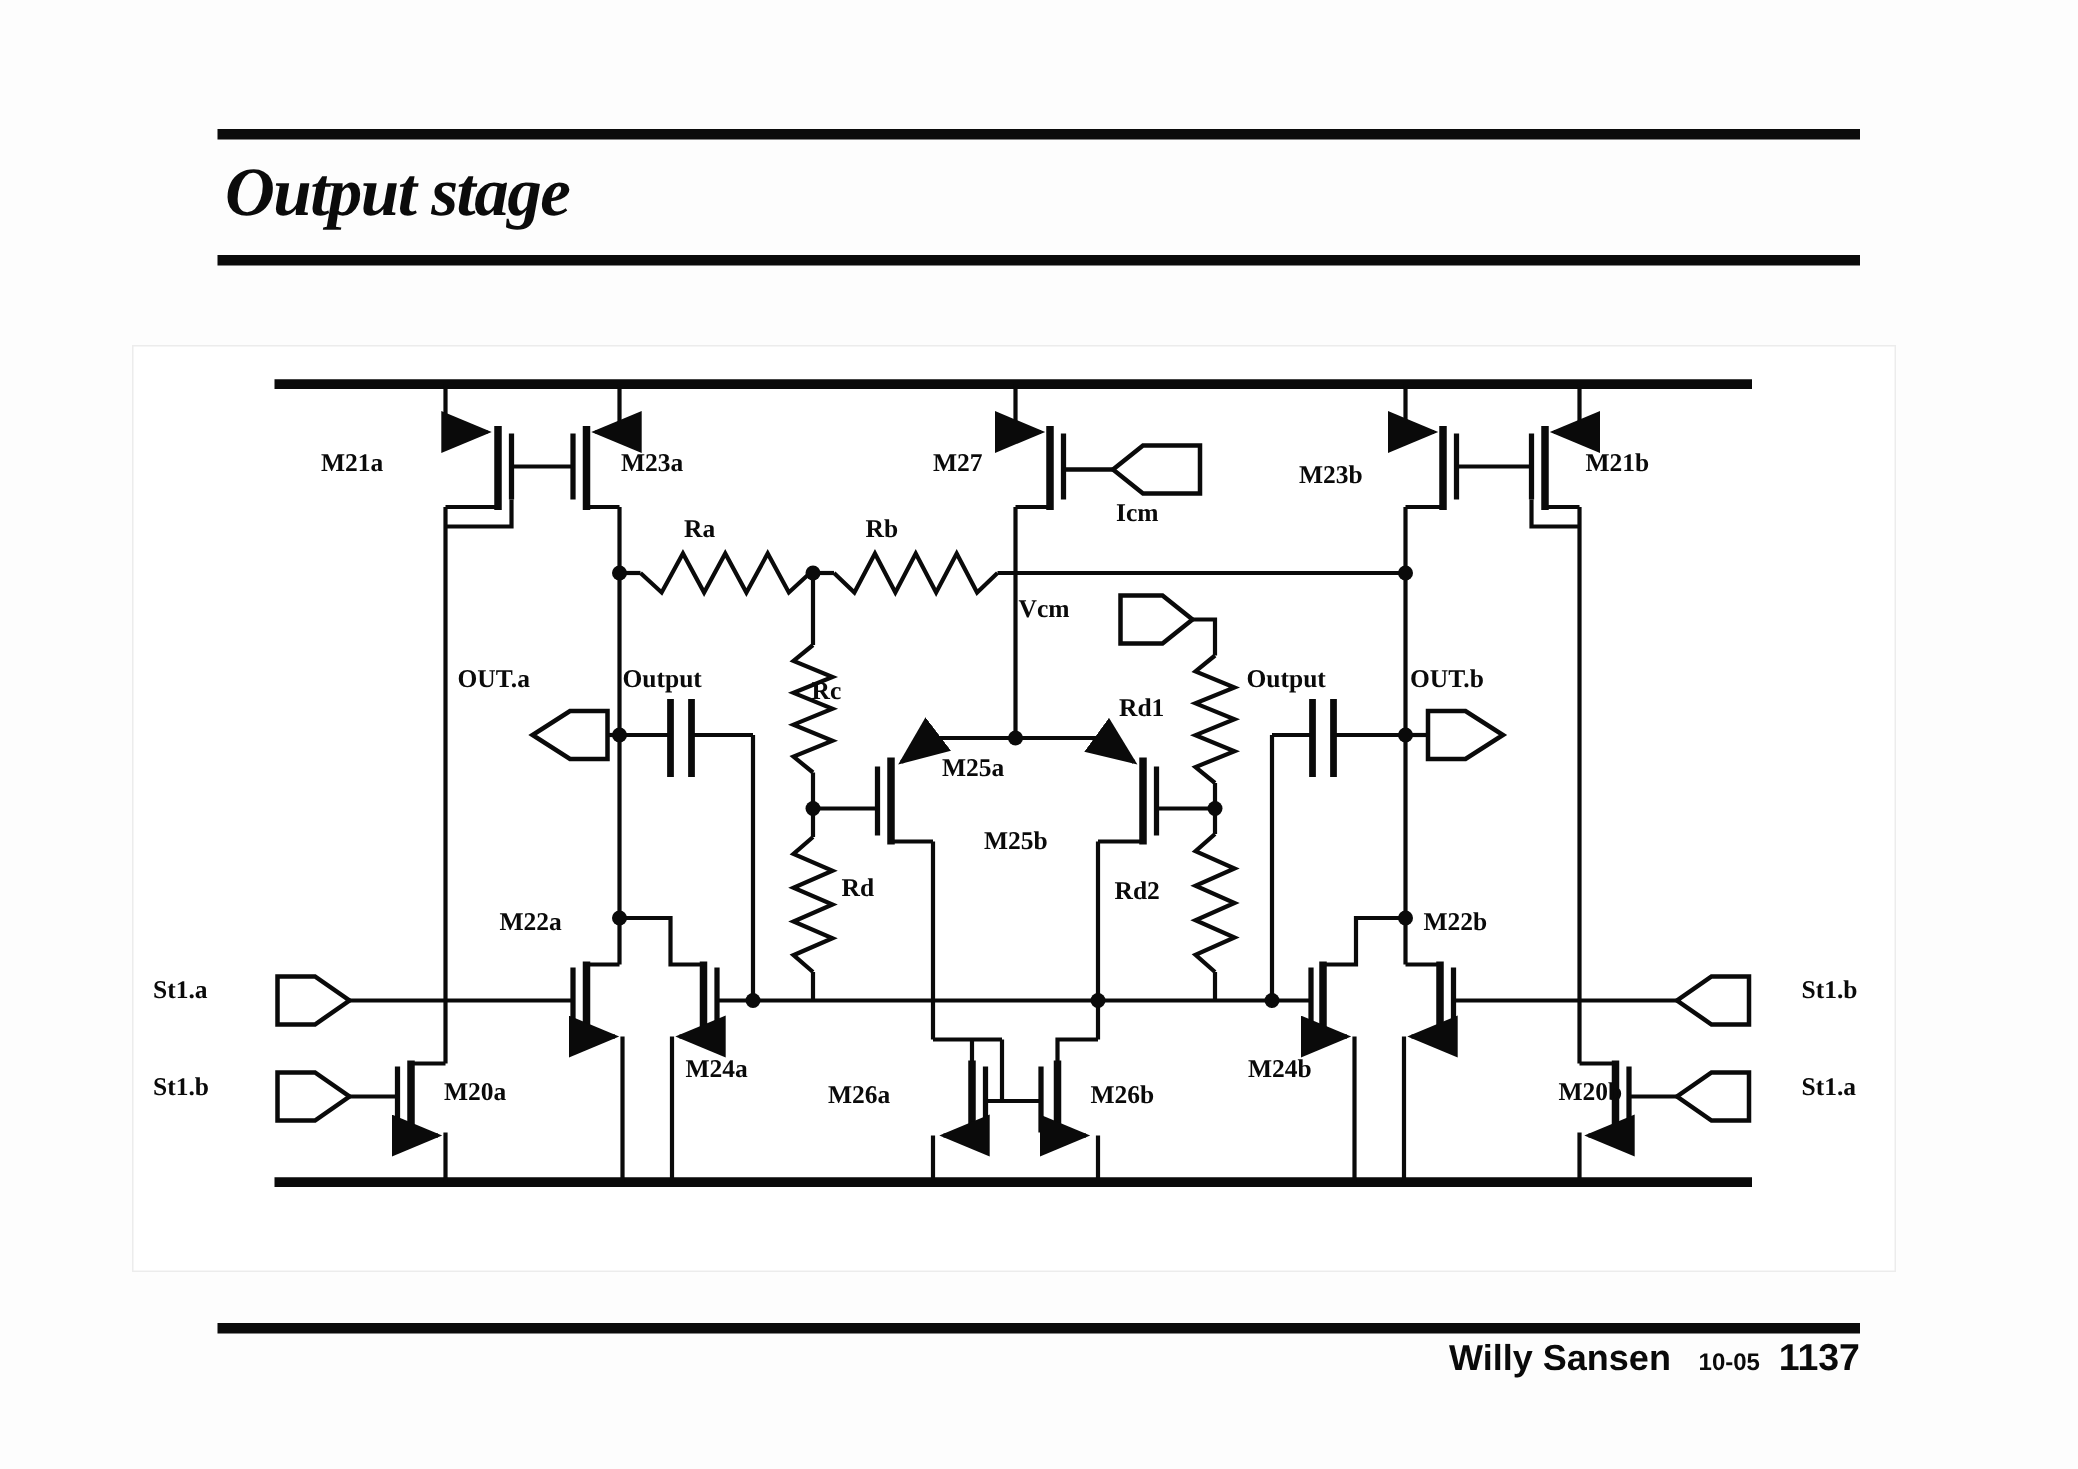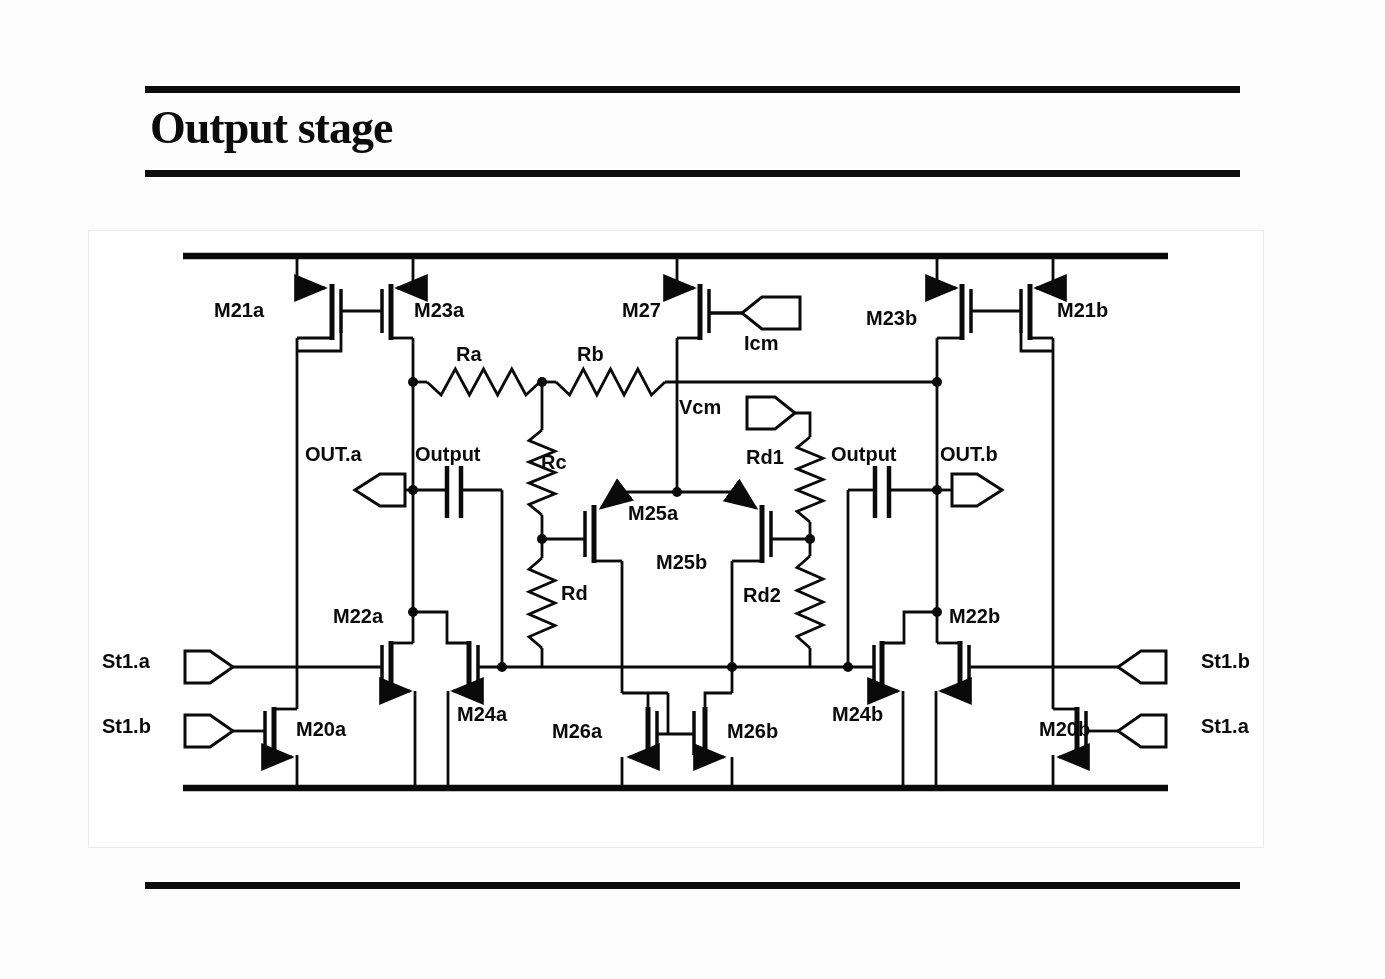--- a/index.html
+++ b/index.html
@@ -1,24 +1,24 @@
 <!DOCTYPE html>
 <html><head>
 <meta charset="utf-8">
 <style>
   html,body{margin:0;padding:0;}
   body{background:#fafafa;font-family:"Liberation Sans",sans-serif;}
   #page{position:relative;width:1385px;height:979px;background:#fdfdfd;overflow:hidden;}
   .rule{position:absolute;left:145px;width:1095px;height:7px;background:#0b0b0b;}
   #title{position:absolute;left:150px;top:103px;font-family:"Liberation Serif",serif;
-         font-weight:700;font-size:46px;letter-spacing:-1px;color:#0b0b0b;line-height:1.1;}
+         font-weight:700;font-size:46px;letter-spacing:-1px;color:#0b0b0b;line-height:1.1;font-style:italic;}
   #panel{position:absolute;left:88px;top:230px;width:1174px;height:616px;background:#ffffff;
          border:1px solid #ececec;}
   svg{position:absolute;left:0;top:0;}
-  .lbl{position:absolute;font-weight:700;font-size:20px;line-height:1.05;color:#0a0a0a;white-space:nowrap;}
+  .lbl{position:absolute;font-weight:700;font-size:17px;line-height:1.05;color:#0a0a0a;white-space:nowrap;font-family:Liberation Serif, serif;}
   #footer{position:absolute;top:891px;left:0;width:1240px;text-align:right;color:#0a0a0a;}
   #footer .author{font-weight:700;font-size:24px;}
   #footer .date{font-weight:700;font-size:16px;margin-left:14px;}
   #footer .page{font-weight:700;font-size:25px;margin-left:8px;}
   
   .w{stroke:#0a0a0a;stroke-width:2.8;fill:none;}
   .rail{stroke:#0a0a0a;stroke-width:6.5;fill:none;}
   .chan{stroke:#0a0a0a;stroke-width:5;fill:none;}
   .gate{stroke:#0a0a0a;stroke-width:3.5;fill:none;}
   .plate{stroke:#0a0a0a;stroke-width:4.5;fill:none;}
@@ -292,35 +292,40 @@
   <div class="lbl" style="left:622px;top:300px">M27</div>
   <div class="lbl" style="left:744px;top:333px">Icm</div>
   <div class="lbl" style="left:866px;top:308px">M23b</div>
   <div class="lbl" style="left:1057px;top:300px">M21b</div>
   <div class="lbl" style="left:456px;top:344px">Ra</div>
   <div class="lbl" style="left:577px;top:344px">Rb</div>
   <div class="lbl" style="left:679px;top:397px">Vcm</div>
   <div class="lbl" style="left:305px;top:444px">OUT.a</div>
   <div class="lbl" style="left:415px;top:444px">Output</div>
   <div class="lbl" style="left:541px;top:452px">Rc</div>
-  <div class="lbl" style="left:746px;top:447px">Rd1</div>
+  <div class="lbl" style="left:746px;top:463px">Rd1</div>
   <div class="lbl" style="left:831px;top:444px">Output</div>
   <div class="lbl" style="left:940px;top:444px">OUT.b</div>
   <div class="lbl" style="left:628px;top:503px">M25a</div>
   <div class="lbl" style="left:656px;top:552px">M25b</div>
   <div class="lbl" style="left:561px;top:583px">Rd</div>
   <div class="lbl" style="left:743px;top:585px">Rd2</div>
   <div class="lbl" style="left:333px;top:606px">M22a</div>
   <div class="lbl" style="left:949px;top:606px">M22b</div>
   <div class="lbl" style="left:457px;top:704px">M24a</div>
   <div class="lbl" style="left:832px;top:704px">M24b</div>
   <div class="lbl" style="left:552px;top:721px">M26a</div>
   <div class="lbl" style="left:727px;top:721px">M26b</div>
   <div class="lbl" style="left:296px;top:719px">M20a</div>
   <div class="lbl" style="left:1039px;top:719px">M20b</div>
   <div class="lbl" style="left:102px;top:651px">St1.a</div>
   <div class="lbl" style="left:102px;top:716px">St1.b</div>
   <div class="lbl" style="left:1201px;top:651px">St1.b</div>
   <div class="lbl" style="left:1201px;top:716px">St1.a</div>
 
   <div class="rule" style="top:882px"></div>
+  <div id="footer">
+    <span class="author">Willy Sansen</span>
+    <span class="date">10-05</span>
+    <span class="page">1137</span>
+  </div>
 
 </div>
 
 </body></html>

